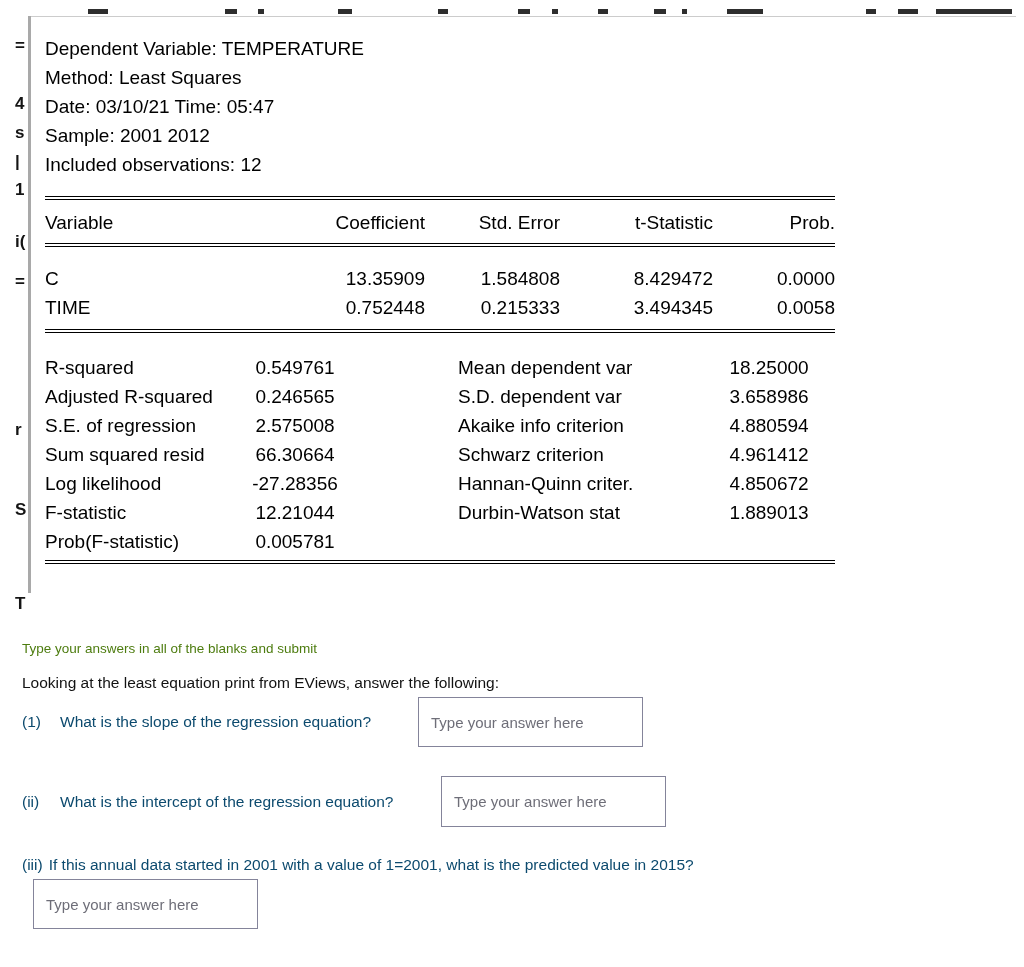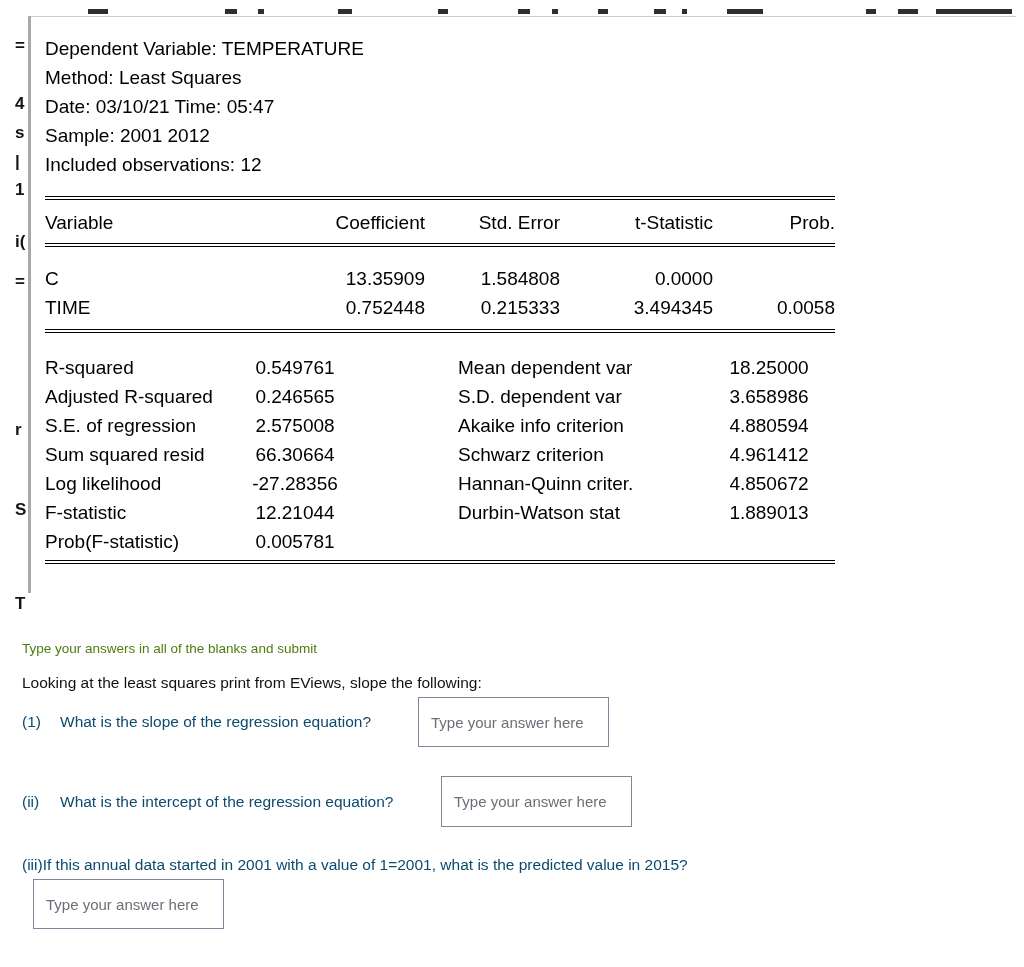--- a/index.html
+++ b/index.html
@@ -24,22 +24,22 @@
   .coef-grid .cr { text-align:right; }
   .stats-grid { position:absolute; left:45px; top:353px; width:790px; display:grid;
     grid-template-columns:200px 100px 113px 245px 132px; font-size:19px; line-height:29px; }
   .stats-grid .sr { text-align:center; }
 
   
   .instruction { position:absolute; left:22px; top:641px; font-size:13.5px; color:#4d7c0f; }
   .intro { position:absolute; left:22px; top:674px; font-size:15.5px; color:#121212; }
   .q-label { position:absolute; left:22px; font-size:15.5px; color:#0c4a6e; }
   .q-num { display:inline-block; width:38px; }
-  .q-num-tight { }
-  .answer-box { position:absolute; width:191px; height:50px; border:1px solid #84849a;
+  .q-num-tight { margin-right:6px; }
+  .answer-box { position:absolute; width:225px; height:50px; border:1px solid #84849a;
     background:#ffffff; font-size:15px; color:#333; padding:0 4px 0 12px;
     font-family:"Liberation Sans", sans-serif; }
   .answer-box::placeholder { color:#6e6e78; opacity:1; }
 </style>
 </head>
 <body>
 
 <div class="top-line"></div>
 <div class="left-rail"></div>
 
@@ -86,20 +86,21 @@
   <div class="cr">t-Statistic</div>
   <div class="cr">Prob.</div>
 </div>
 
 <div class="rule" style="top:243px;"></div>
 
 <div class="coef-grid" style="top:264px;">
   <div class="cc">C</div>
   <div class="cr">13.35909</div>
   <div class="cr">1.584808</div>
+  <div class="cr">8.429472</div>
   <div class="cr">0.0000</div>
 </div>
 <div class="coef-grid" style="top:293px;">
   <div class="cc">TIME</div>
   <div class="cr">0.752448</div>
   <div class="cr">0.215333</div>
   <div class="cr">3.494345</div>
   <div class="cr">0.0058</div>
 </div>
 
@@ -145,21 +146,21 @@
   <div>Prob(F-statistic)</div>
   <div class="sr">0.005781</div>
   <div></div>
   <div></div>
   <div class="sr"></div>
 </div>
 
 <div class="rule" style="top:560px;"></div>
 
 <div class="instruction">Type your answers in all of the blanks and submit</div>
-<div class="intro">Looking at the least squares print from EViews, slope the following:</div>
+<div class="intro">Looking at the least equation print from EViews, answer the following:</div>
 
 <div class="q-label" style="top:713px;">
   <span class="q-num">(1)</span><span>What is the slope of the regression equation?</span>
 </div>
 <input class="answer-box" style="left: 418px; top: 697px;" type="text" placeholder="Type your answer here">
 
 <div class="q-label" style="top:793px;">
   <span class="q-num">(ii)</span><span>What is the intercept of the regression equation?</span>
 </div>
 <input class="answer-box" style="left: 441px; top: 776px; height: 51px;" type="text" placeholder="Type your answer here">

